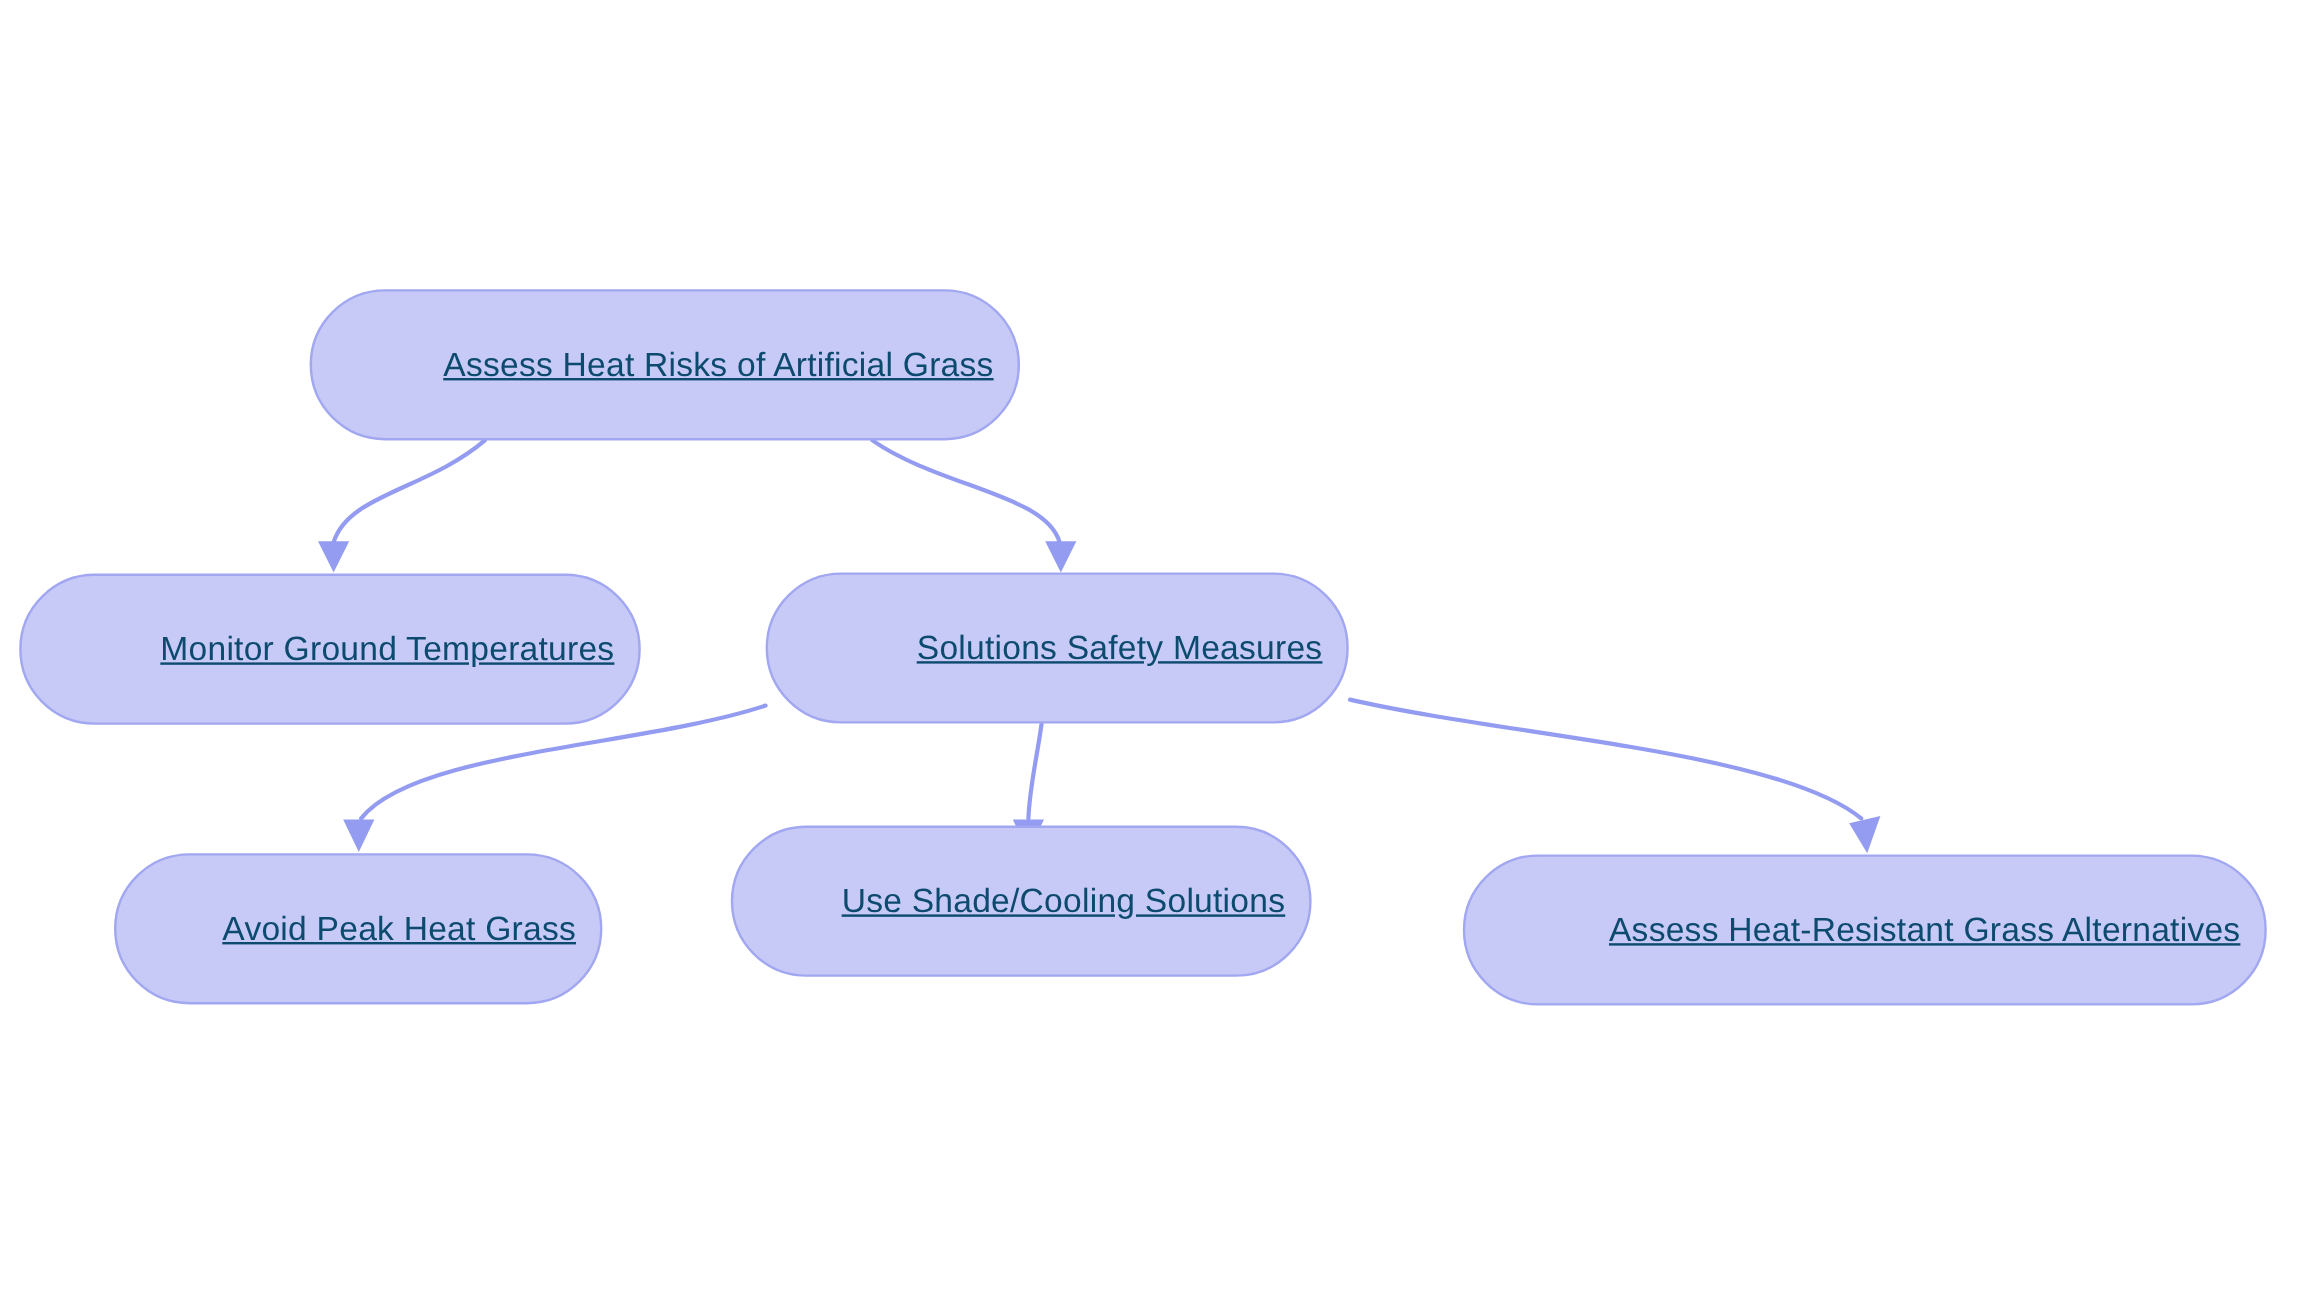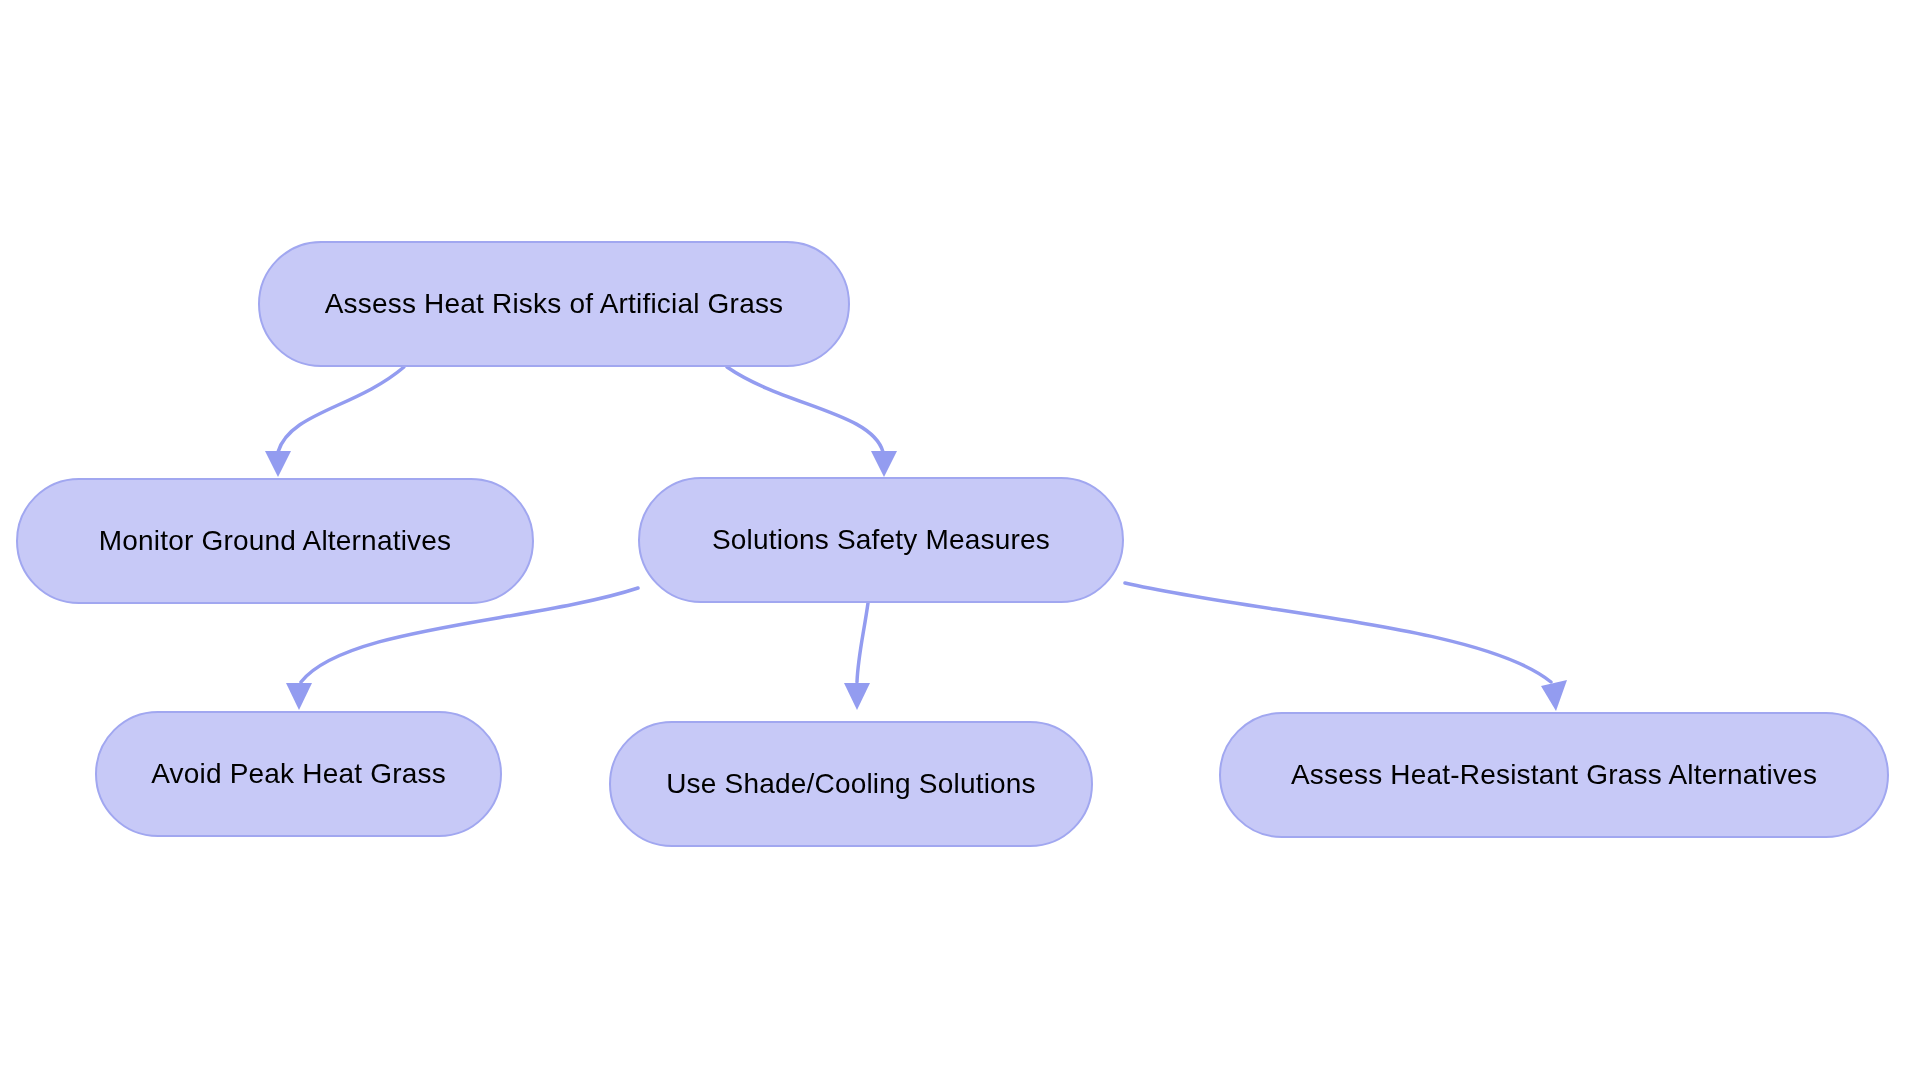--- a/index.html
+++ b/index.html
@@ -34,33 +34,34 @@
     stroke: none;
   }
   .node {
     position: absolute;
     box-sizing: border-box;
     background: #c7c9f7;
     border: 2px solid #a1a7f0;
     border-radius: 63px;
     display: flex;
     align-items: center;
-    justify-content: center;
+    justify-content: flex-end;
     text-align: center;
     font-size: 28px;
     font-weight: 400;
     letter-spacing: 0.2px;
-    color: #000000;
+    color: #0c4a6e;
     padding: 0 20px;
+    text-decoration: underline;
   }
   .node-assess     { left: 258px;  top: 241px; width: 592px; height: 126px; }
   .node-monitor    { left: 16px;   top: 478px; width: 518px; height: 126px; }
   .node-implement  { left: 638px;  top: 477px; width: 486px; height: 126px; }
   .node-avoid      { left: 95px;   top: 711px; width: 407px; height: 126px; }
-  .node-shade      { left: 609px;  top: 721px; width: 484px; height: 126px; }
+  .node-shade      { left: 609px;  top: 688px; width: 484px; height: 126px; }
   .node-alternatives { left: 1219px; top: 712px; width: 670px; height: 126px; }
 </style>
 </head>
 <body>
 
 <div class="canvas">
 
   <svg class="edges-layer" viewBox="0 0 1920 1083" xmlns="http://www.w3.org/2000/svg">
 
     <g>
@@ -87,21 +88,21 @@
       <path class="edge-path" d="M 1125 583 C 1260 614, 1482 626, 1551 682"></path>
       <polygon class="arrow-head" points="1556,711 1541,686 1567,680"></polygon>
     </g>
   </svg>
 
   <div class="node node-assess">
     <span>Assess Heat Risks of Artificial Grass</span>
   </div>
 
   <div class="node node-monitor">
-    <span>Monitor Ground Alternatives</span>
+    <span>Monitor Ground Temperatures</span>
   </div>
 
   <div class="node node-implement">
     <span>Solutions Safety Measures</span>
   </div>
 
   <div class="node node-avoid">
     <span>Avoid Peak Heat Grass</span>
   </div>
 

